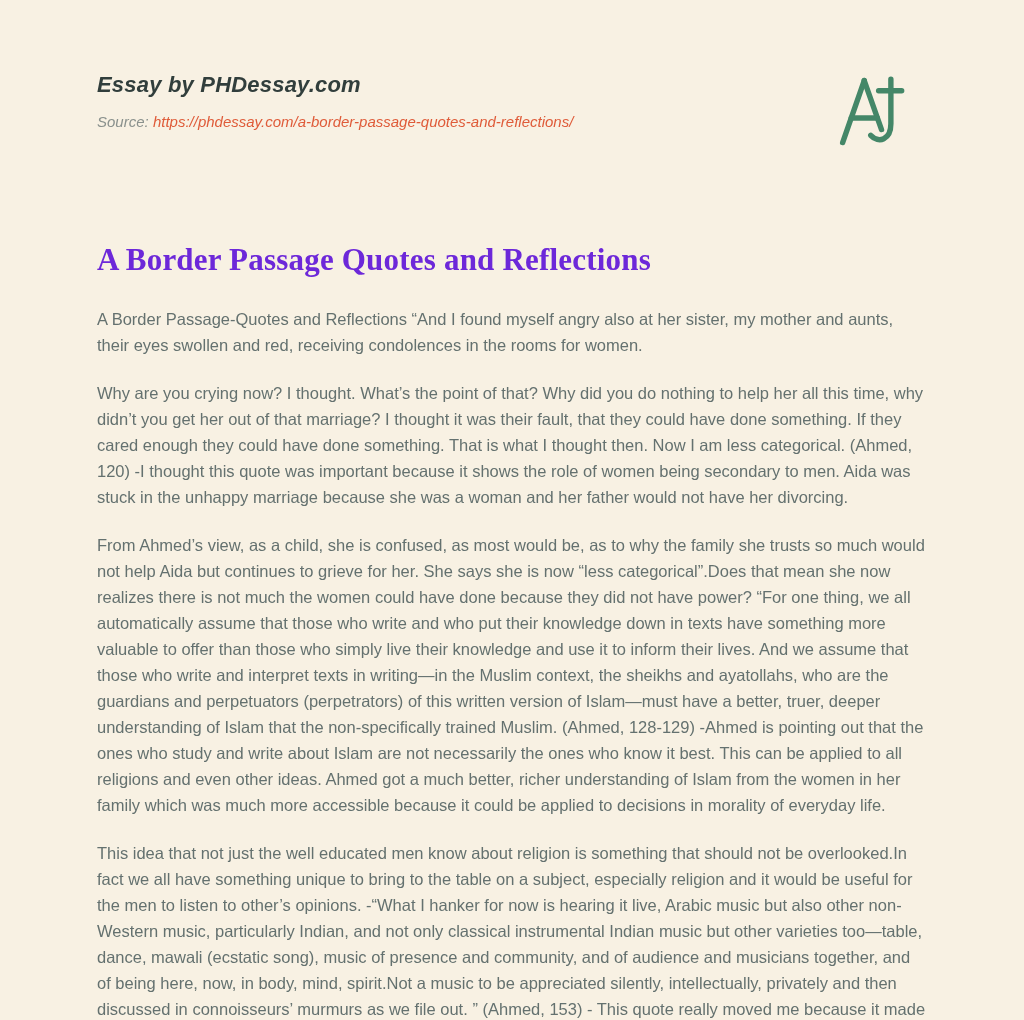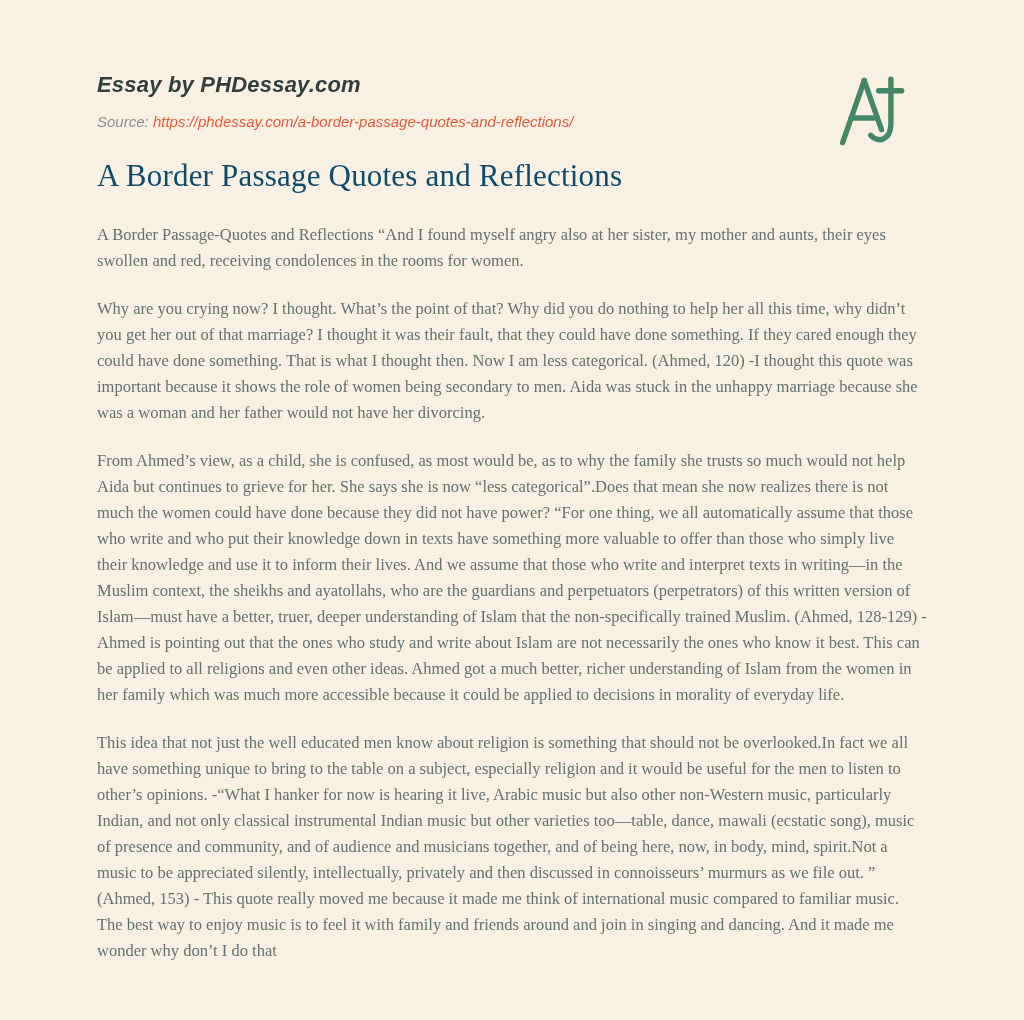--- a/index.html
+++ b/index.html
@@ -34,34 +34,34 @@
   }
   .logo {
     width: 72px;
     height: 90px;
     margin-top: -4px;
     margin-right: 22px;
     flex: 0 0 auto;
   }
 
   .essay-title {
+    margin-top: 84px;
     font-family: "Liberation Serif", serif;
     font-size: 31px;
-    font-weight: 400;
-    color: #0c4a6e;
+    font-weight: 700;
+    color: #6d28d9;
     letter-spacing: 0.2px;
   }
 
   .content { margin-top: 28px; }
   .content p {
     font-size: 16.5px;
     line-height: 26px;
     color: #64716f;
     margin-bottom: 22px;
-    font-family: Liberation Serif, serif;
   }
 </style>
 </head>
 <body>
 
 <div class="page">
 
   <div class="header-row">
     <div>
       <div class="site-title">Essay by PHDessay.com</div>

